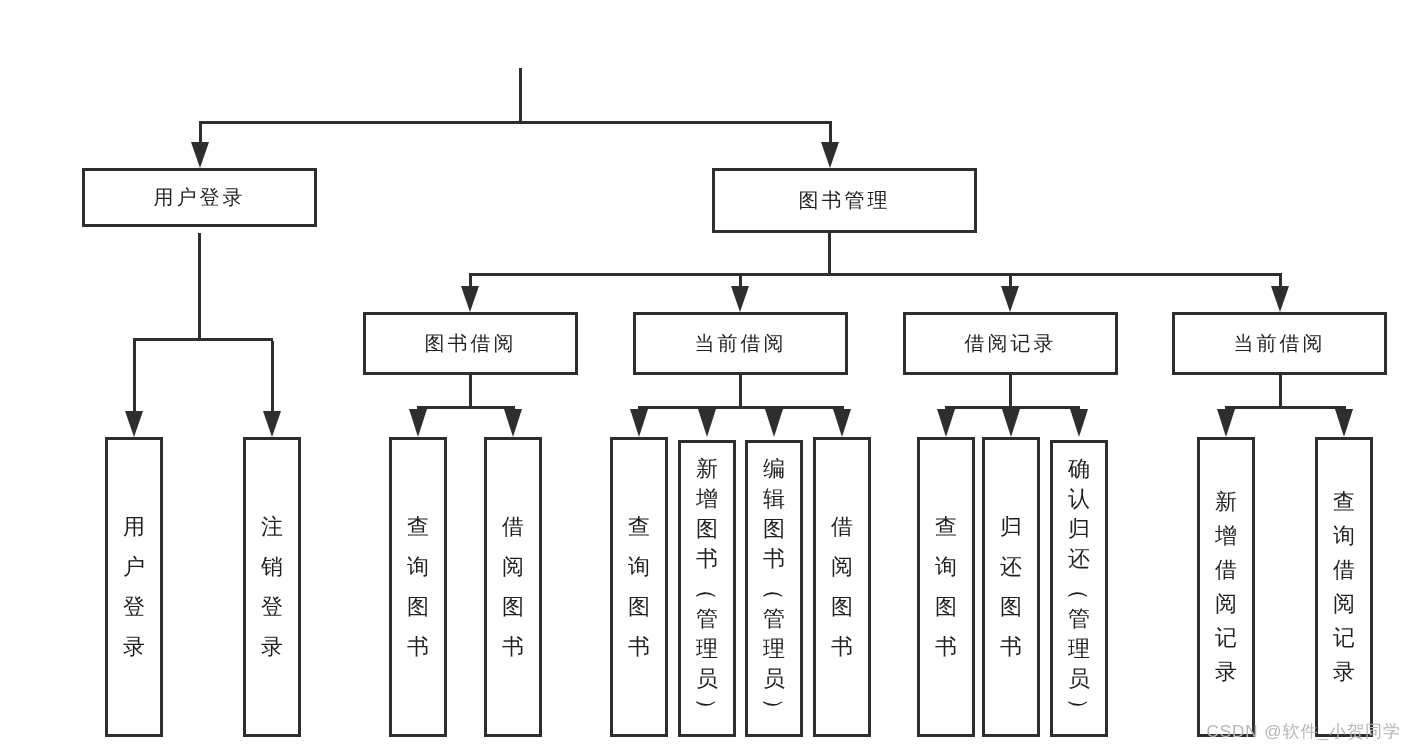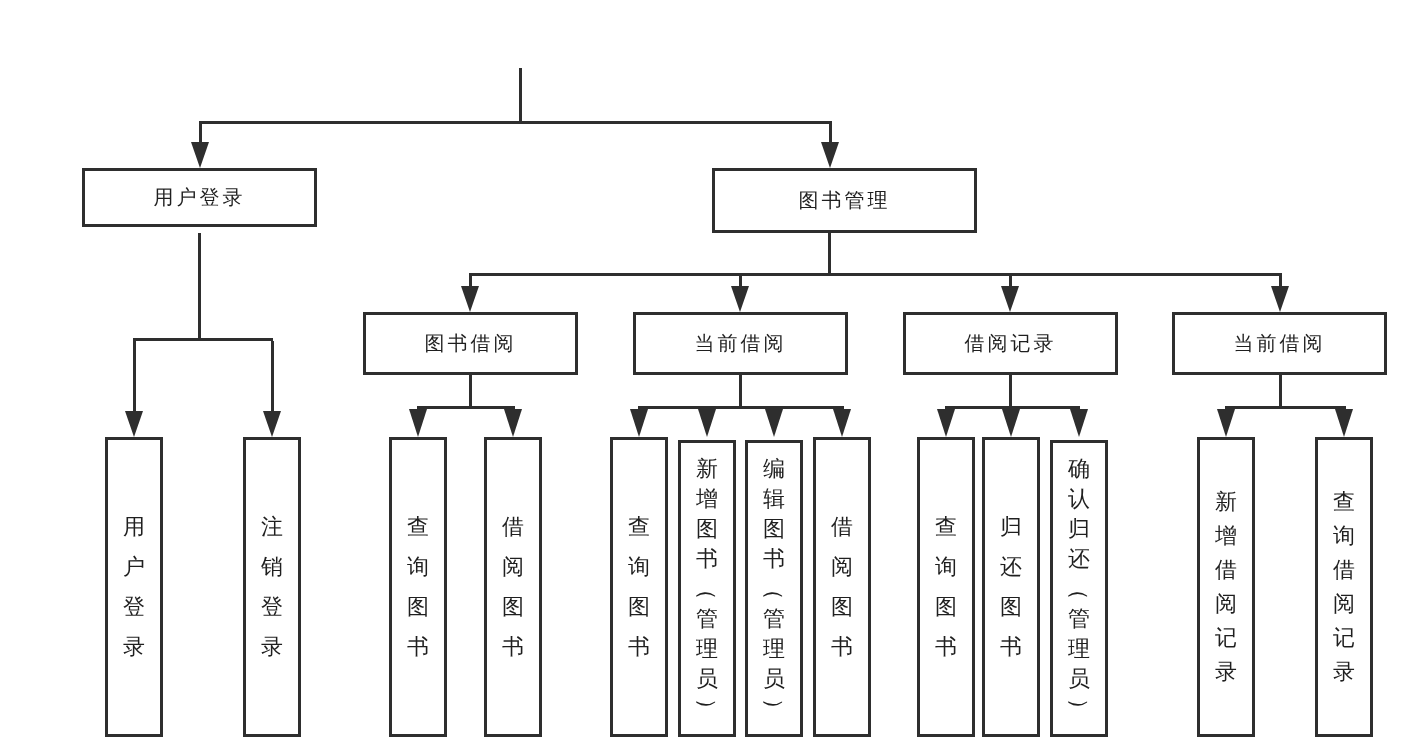--- a/index.html
+++ b/index.html
@@ -208,20 +208,21 @@
     <span class="vlabel" style="gap: 12px;">
         <span class="ch">查</span>
         <span class="ch">询</span>
         <span class="ch">借</span>
         <span class="ch">阅</span>
         <span class="ch">记</span>
         <span class="ch">录</span>
       </span>
   </div>
 
+  <div class="watermark">CSDN @软件_小贺同学</div>
 <div class="line" style="left: 519px; top: 68px; width: 3px; height: 53px;"></div>
     <div class="line" style="left: 199px; top: 121px; width: 633px; height: 3px;"></div>
     <div class="line" style="left: 199px; top: 124px; width: 3px; height: 22px;"></div>
     <div class="line" style="left: 829px; top: 124px; width: 3px; height: 22px;"></div>
     <div class="line" style="left: 198px; top: 233px; width: 3px; height: 107px;"></div>
     <div class="line" style="left: 133px; top: 338px; width: 140px; height: 3px;"></div>
     <div class="line" style="left: 133px; top: 341px; width: 3px; height: 71px;"></div>
     <div class="line" style="left: 271px; top: 341px; width: 3px; height: 71px;"></div>
     <div class="line" style="left: 828px; top: 233px; width: 3px; height: 42px;"></div>
     <div class="line" style="left: 469px; top: 273px; width: 813px; height: 3px;"></div>

